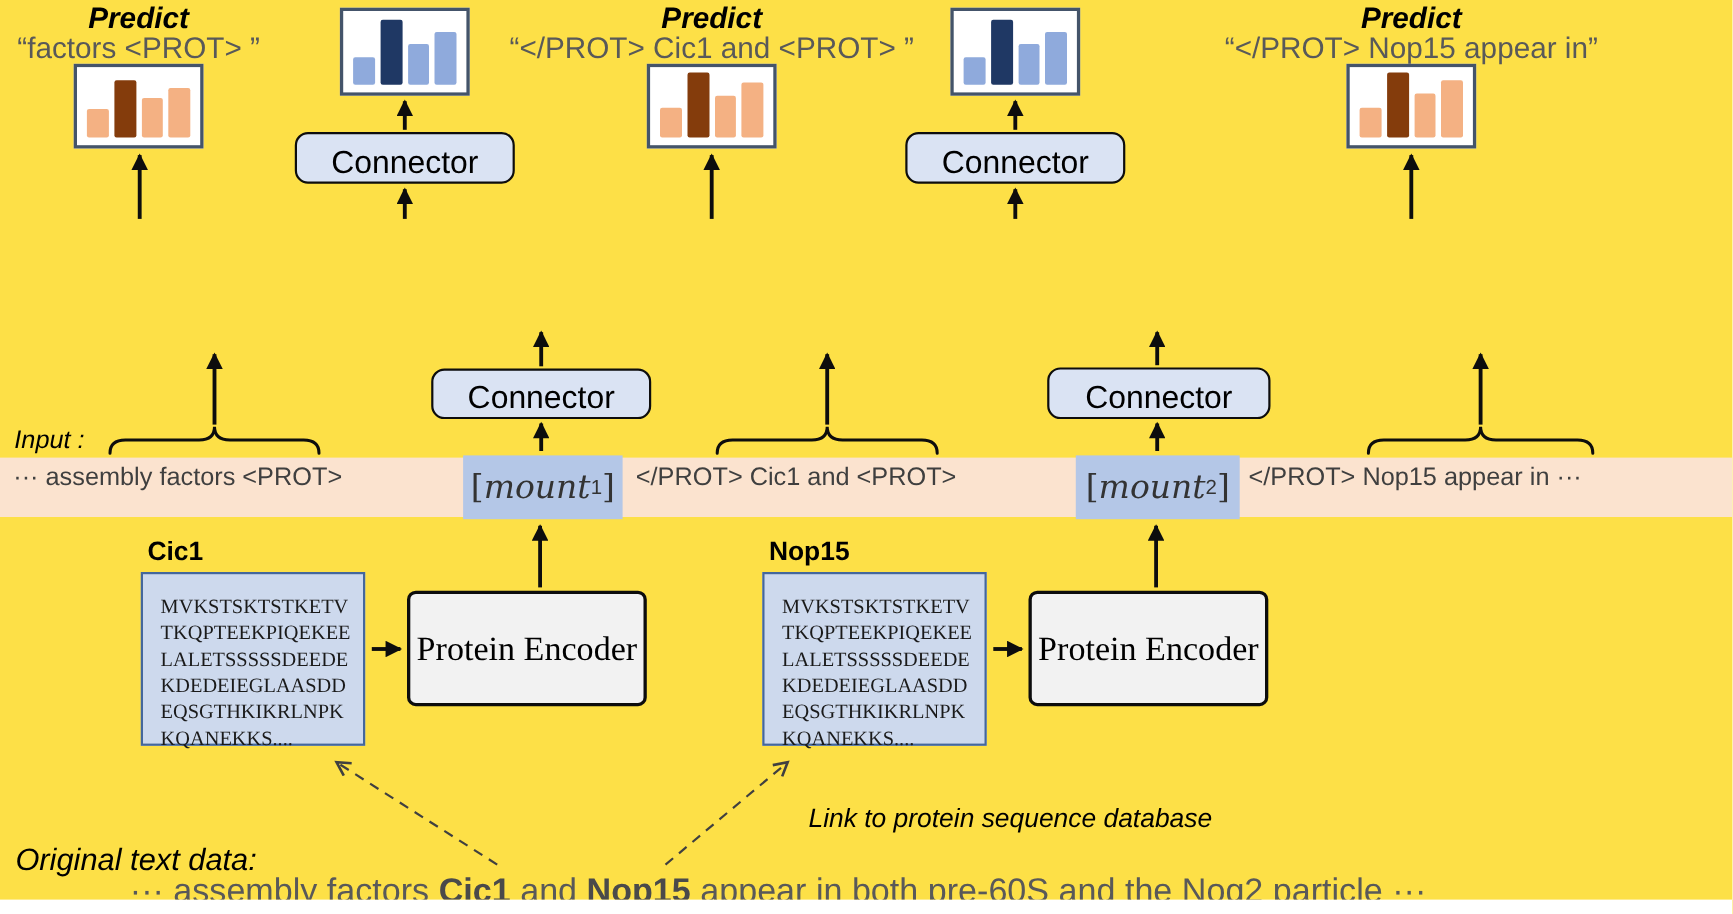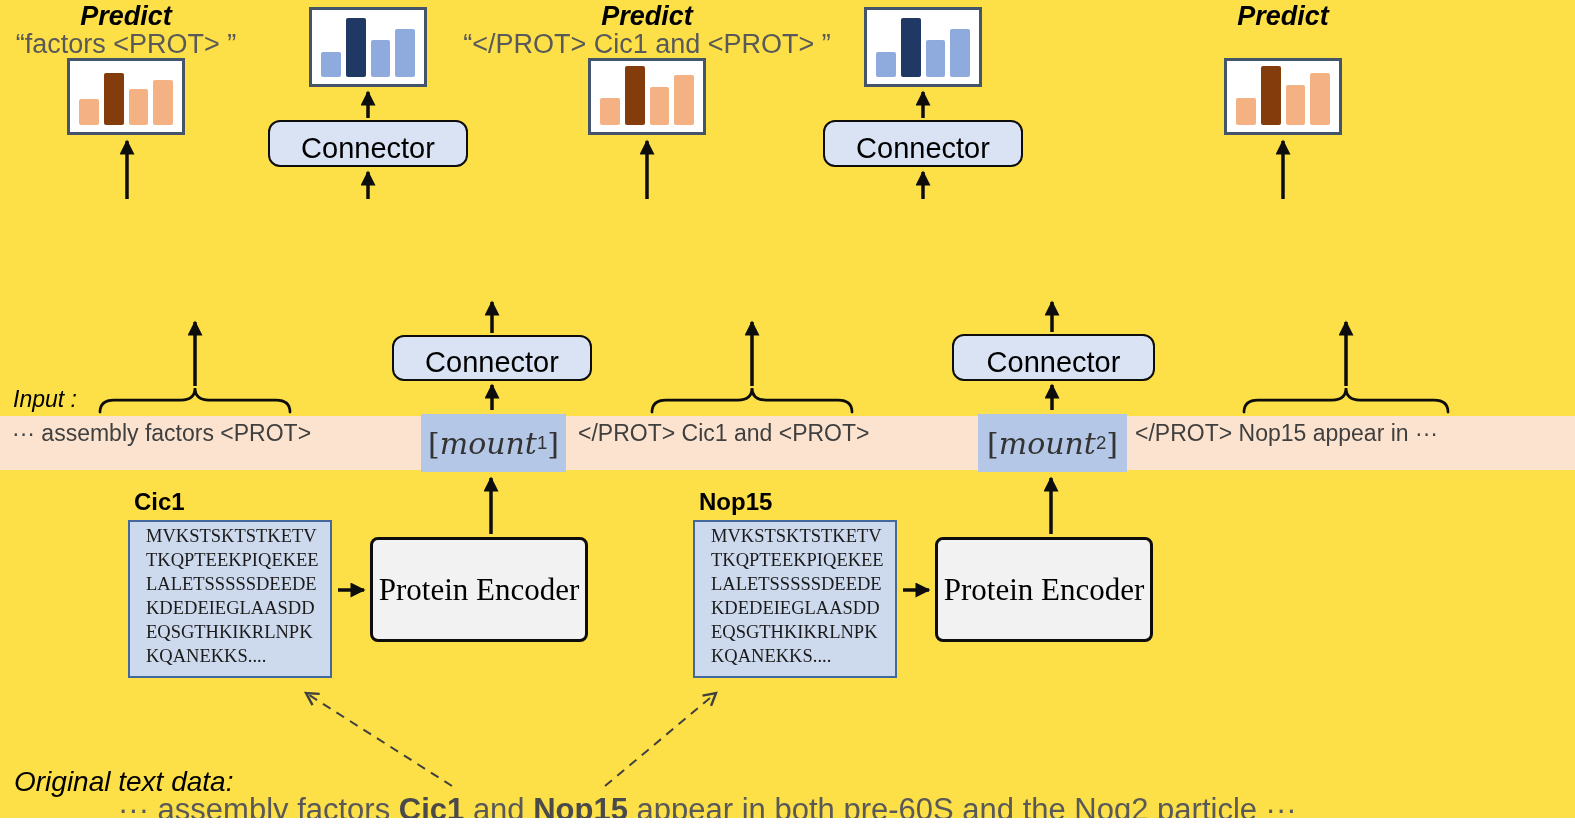--- a/index.html
+++ b/index.html
@@ -47,21 +47,21 @@
   }
   .mount .word{font-family:"DejaVu Serif",serif;font-style:italic;}
   .mount .brk{font-family:"DejaVu Serif",serif;}
   .mount sub{font-size:0.62em;line-height:0;vertical-align:-0.35em;}
 
   
   .prot-name{position:absolute;font-size:24px;font-weight:700;color:#000;}
   .seq-box{
     position:absolute;width:204px;height:158px;background:#CDD9ED;border:2px solid #44679C;
     box-sizing:border-box;font-family:"Liberation Serif",serif;font-size:18.5px;line-height:24px;
-    color:#1a1a1a;padding:2px 0 0 16px;white-space:pre-line;
+    color:#1a1a1a;padding:18px 0 0 16px;white-space:pre-line;
   }
 
   
   .link-label{position:absolute;font-style:italic;font-size:24px;color:#000;white-space:nowrap;}
   .orig-label{position:absolute;font-style:italic;font-size:28px;color:#000;white-space:nowrap;}
   .orig-text{position:absolute;font-size:31px;color:#595959;white-space:nowrap;}
   .orig-text b{font-weight:700;color:#4a4a4a;}
 
   svg.overlay{position:absolute;left:0;top:0;width:1575px;height:831px;pointer-events:none;}
 </style>
@@ -73,20 +73,21 @@
   <div class="predict-col" style="left:126px;top:2px;">
     <div class="predict-title">Predict</div>
     <div class="predict-quote">“factors &lt;PROT&gt; ”</div>
   </div>
   <div class="predict-col" style="left:647px;top:2px;">
     <div class="predict-title">Predict</div>
     <div class="predict-quote">“&lt;/PROT&gt; Cic1 and &lt;PROT&gt; ”</div>
   </div>
   <div class="predict-col" style="left:1283px;top:2px;">
     <div class="predict-title">Predict</div>
+    <div class="predict-quote">“&lt;/PROT&gt; Nop15  appear in”</div>
   </div>
 
   <div class="chart" style="left:67px;top:58px;width:118px;height:77px;">
       <div class="bar" style="height: 40%; background: rgb(244, 177, 131);"></div>
       <div class="bar" style="height: 82%; background: rgb(132, 60, 12);"></div>
       <div class="bar" style="height: 57%; background: rgb(244, 177, 131);"></div>
       <div class="bar" style="height: 70%; background: rgb(244, 177, 131);"></div>
     </div>
   <div class="chart" style="left:309px;top:7px;width:118px;height:80px;">
       <div class="bar" style="height: 38%; background: rgb(143, 170, 220);"></div>
@@ -155,20 +156,21 @@
   <div class="seq-box" style="left:693px;top:520px;">MVKSTSKTSTKETV
 TKQPTEEKPIQEKEE
 LALETSSSSSDEEDE
 KDEDEIEGLAASDD
 EQSGTHKIKRLNPK
 KQANEKKS....</div>
   <div class="encoder" style="left:935px;top:537px;">
     <span>Protein Encoder</span>
   </div>
 
+  <div class="link-label" style="left:735px;top:731px;">Link to protein sequence database</div>
   <div class="orig-label" style="left:14px;top:766px;">Original text data:</div>
   <div class="orig-text" style="left:118px;top:792px;"><span>··· assembly factors </span><b>Cic1</b><span> and </span><b>Nop15</b><span> appear in both pre-60S and the Nog2 particle ···</span></div>
 
   <svg class="overlay" xmlns="http://www.w3.org/2000/svg">
     <defs>
       <marker id="ah" viewBox="0 0 10 10" refX="9" refY="5" markerUnits="userSpaceOnUse" markerWidth="17" markerHeight="15" orient="auto">
         <path d="M0,0 L10,5 L0,10 z" fill="#0d0d0d"></path>
       </marker>
       <marker id="ah-open" viewBox="0 0 12 12" refX="10" refY="6" markerUnits="userSpaceOnUse" markerWidth="16" markerHeight="16" orient="auto">
         <path d="M1,11 L10,6 L1,1" fill="none" stroke="#404040" stroke-width="1.8"></path>

